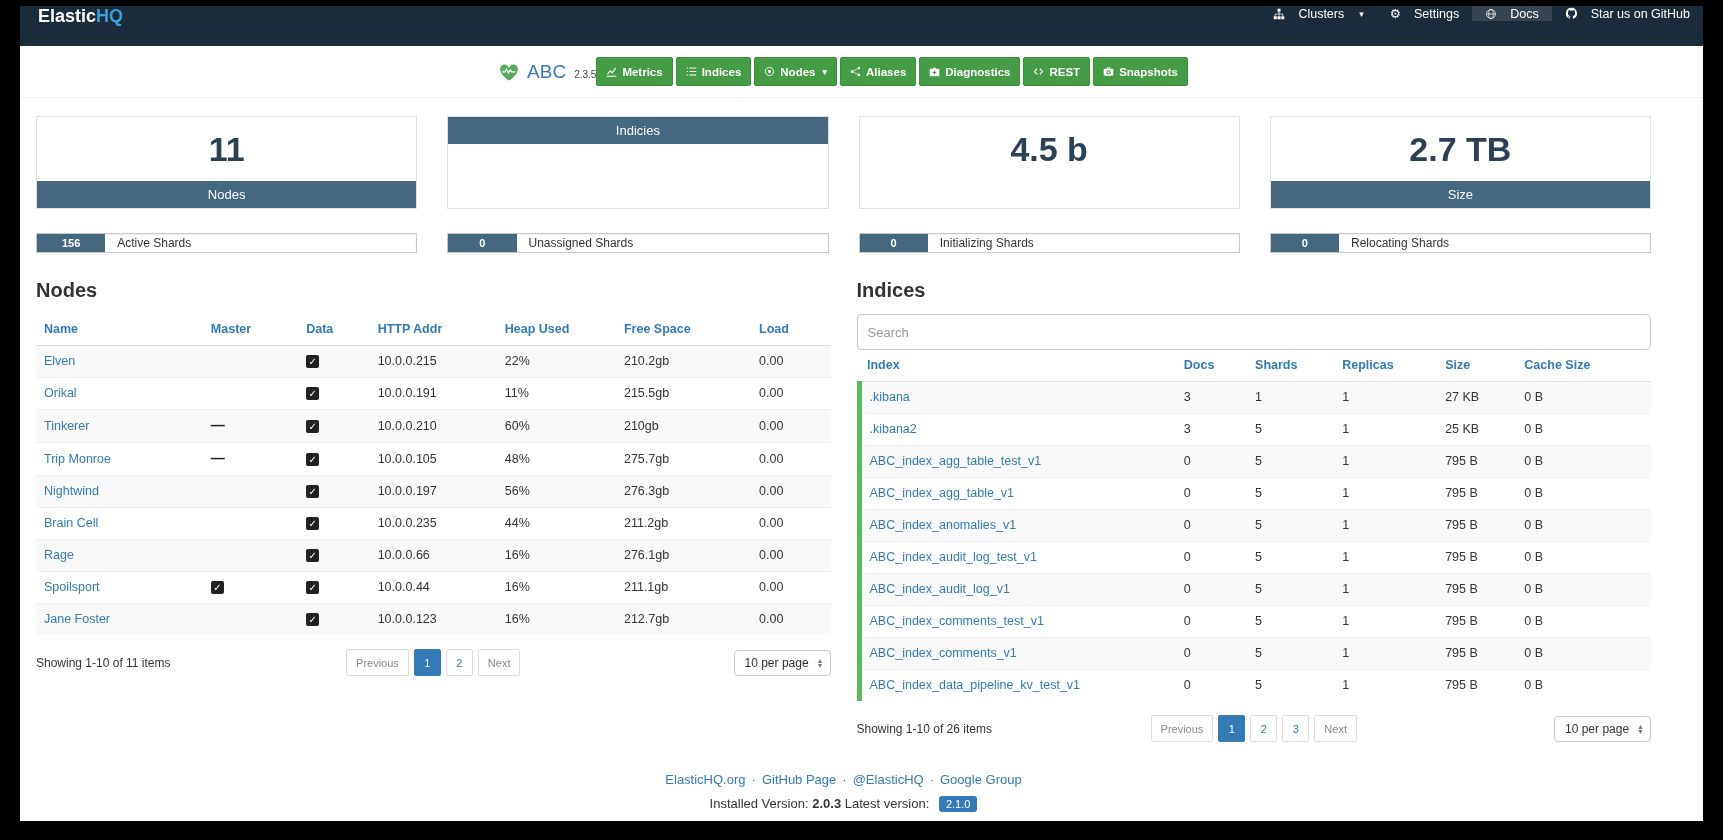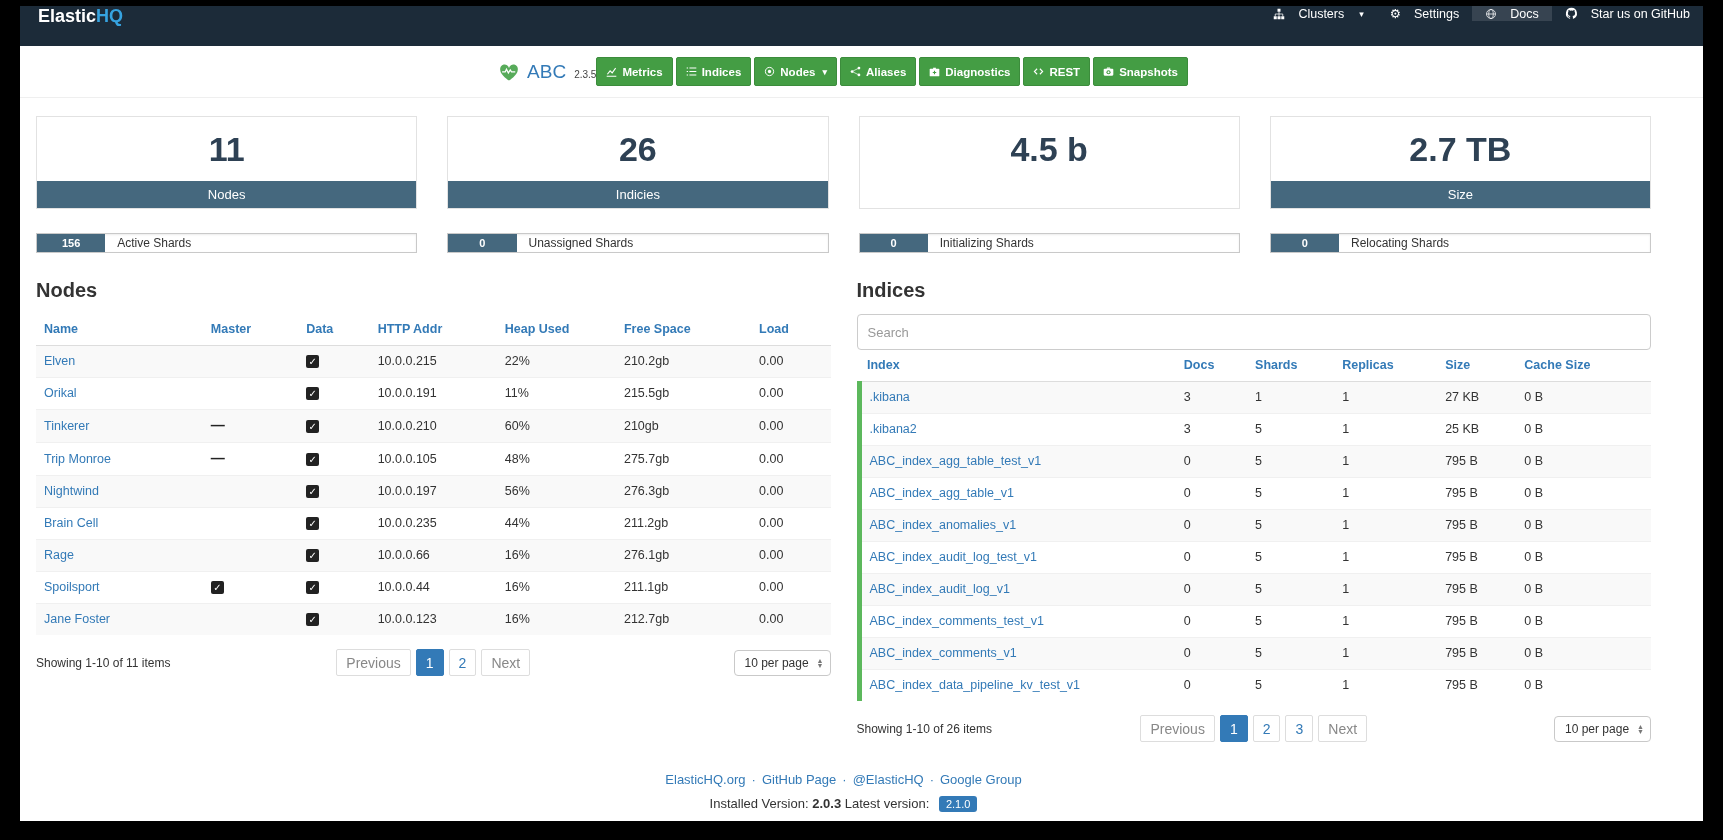--- a/index.html
+++ b/index.html
@@ -54,21 +54,21 @@
 
   .check-icon { display:inline-block; width:13px; height:13px; background:#222; border-radius:2px; color:#fff; font-size:10px; line-height:13px; text-align:center; }
   .check-icon::before { content:"✓"; }
   .dash-icon { display:inline-block; font-weight:bold; color:#222; font-size:14px; }
   .dash-icon::before { content:"—"; }
 
   
   .pagination-row { display:flex; align-items:center; margin-top:14px; }
   .pg-summary { flex:1; font-size:12px; color:#333; }
   .pager { display:flex; gap:5px; }
-  .pg-btn { min-width:27px; height:27px; padding:0 9px; border:1px solid #ddd; background:#fff; color:#337ab7; font-size:14px; display:flex; align-items:center; justify-content:center; border-radius:2px; cursor:pointer; }
+  .pg-btn { min-width:27px; height:27px; padding:0 9px; border:1px solid #ddd; background:#fff; color:#337ab7; font-size:11px; display:flex; align-items:center; justify-content:center; border-radius:2px; cursor:pointer; }
   .pg-btn.muted { color:#888; }
   .pg-btn.active { background:#337ab7; border-color:#337ab7; color:#fff; }
   .pg-right { flex:1; display:flex; justify-content:flex-end; }
   .per-page { display:flex; align-items:center; gap:8px; border:1px solid #c9c9c9; border-radius:4px; height:26px; padding:0 6px 0 10px; font-size:12px; color:#333; background:#fff; cursor:pointer; }
   .stepper { display:flex; flex-direction:column; line-height:5px; font-size:7px; color:#777; }
 
   
   footer { margin-top:30px; text-align:center; }
   .footer-links { font-size:13px; }
   .footer-links a { color:#337ab7; text-decoration:none; cursor:pointer; }
@@ -207,21 +207,20 @@
   </div>
 
   <div class="content">
 
     <div class="grid4">
       <div class="stat-card">
         <div class="stat-value">11</div>
         <div class="stat-band">Nodes</div>
       </div>
       <div class="stat-card">
-        <div class="stat-value">26</div>
         <div class="stat-band">Indicies</div>
       </div>
       <div class="stat-card">
         <div class="stat-value">4.5 b</div>
       </div>
       <div class="stat-card">
         <div class="stat-value">2.7 TB</div>
         <div class="stat-band">Size</div>
       </div>
     </div>

